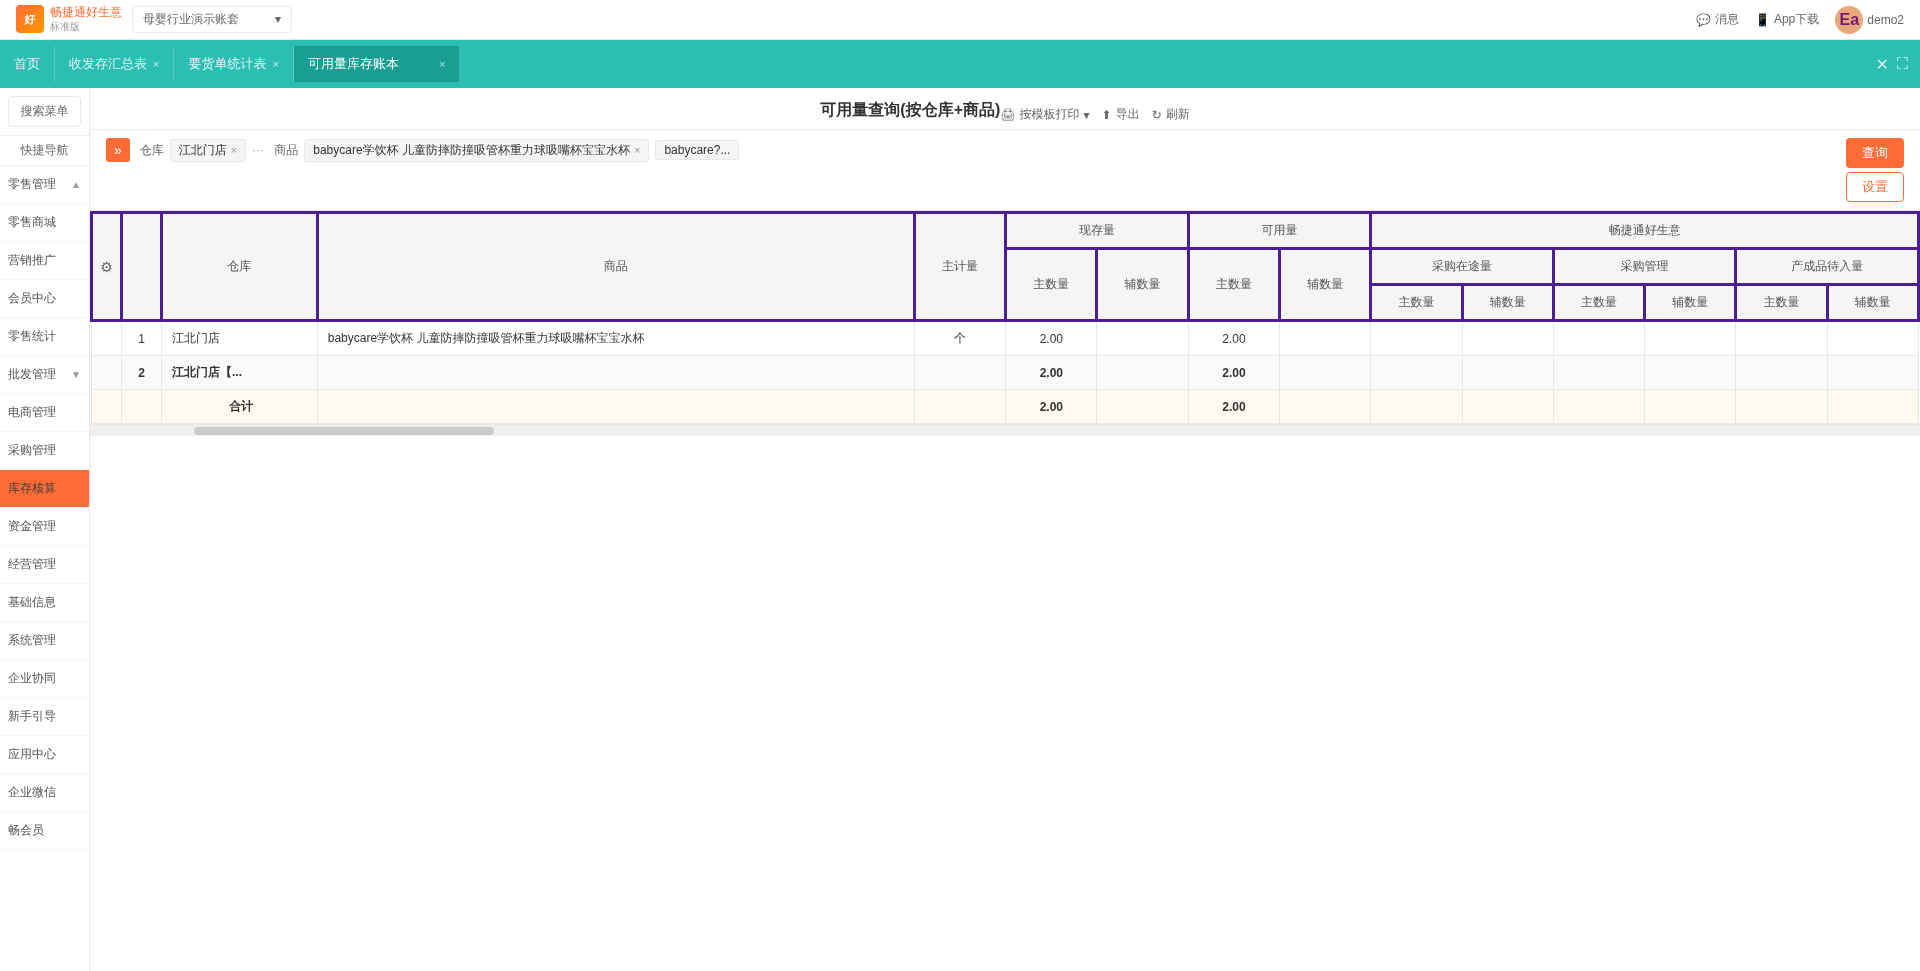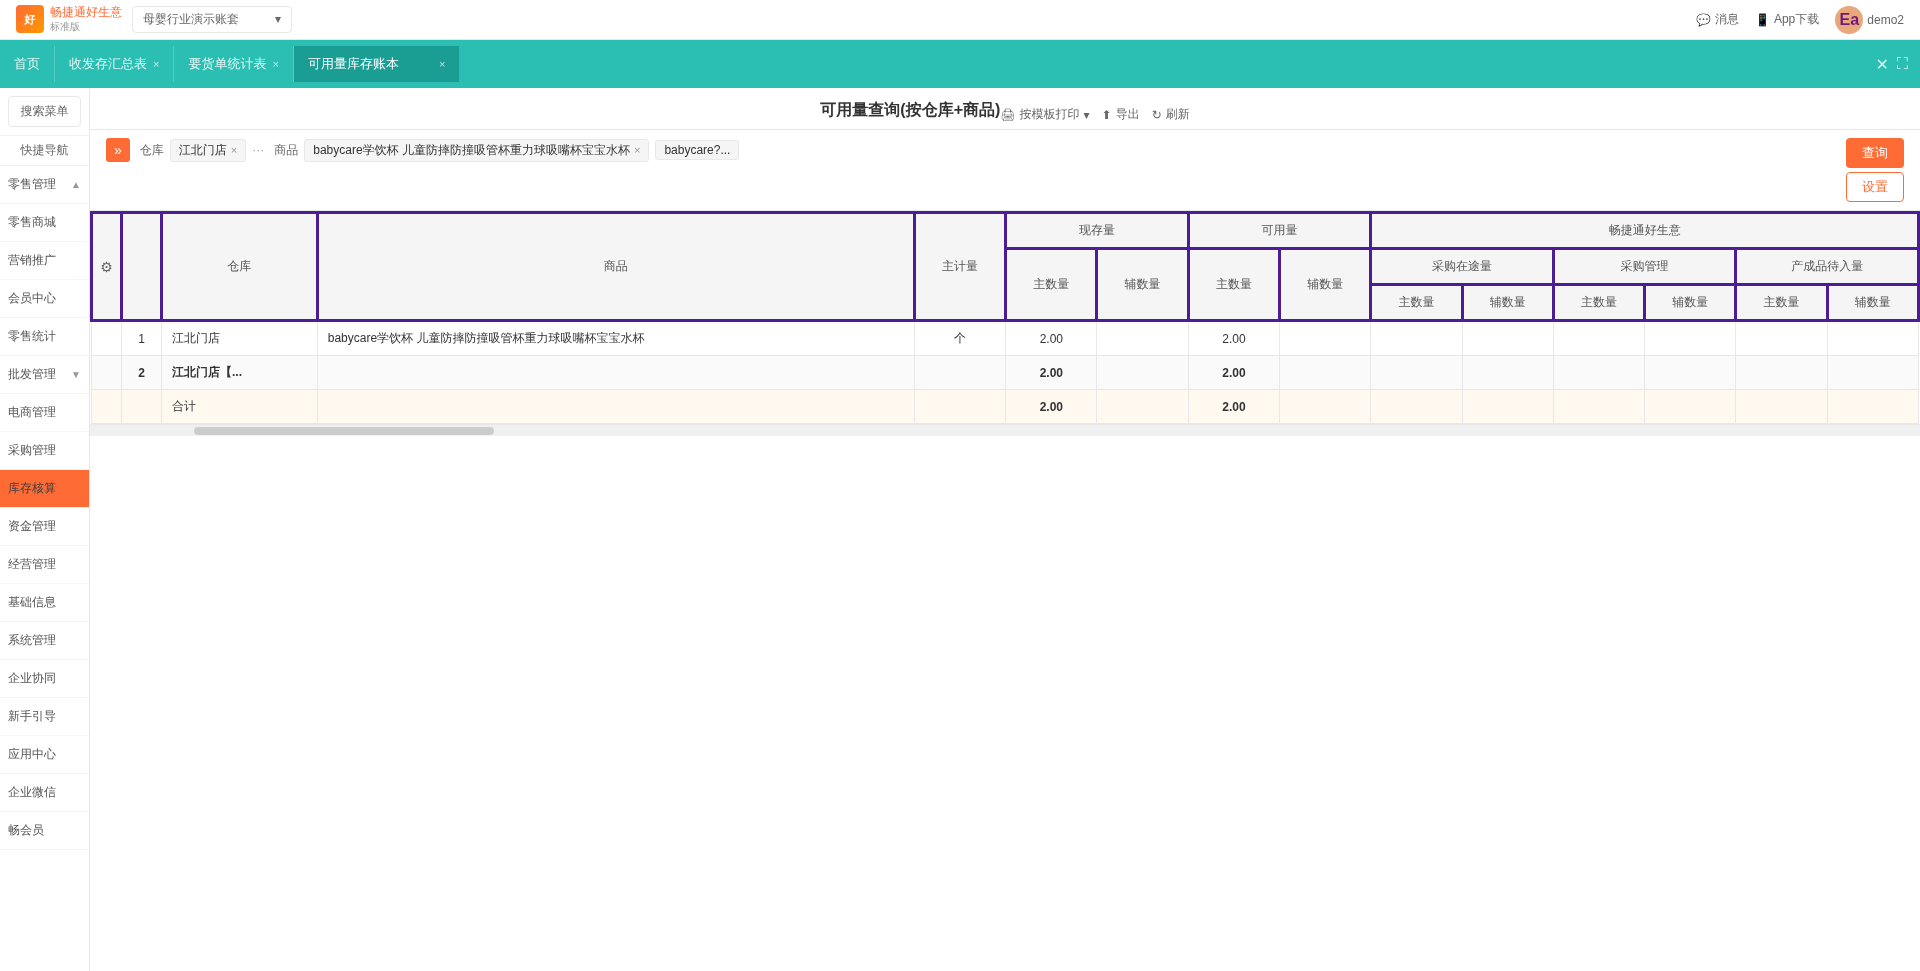--- a/index.html
+++ b/index.html
@@ -410,21 +410,21 @@
             <td></td>
             <td></td>
             <td></td>
             <td></td>
           </tr>
         </tbody>
         <tfoot>
           <tr class="total-row">
             <td></td>
             <td></td>
-            <td style="text-align:left;padding-left:10px;font-weight:normal;">合计</td>
+            <td style="text-align:center;padding-left:10px;font-weight:bold;">合计</td>
             <td></td>
             <td></td>
             <td style="font-weight:bold;">2.00</td>
             <td></td>
             <td style="font-weight:bold;">2.00</td>
             <td></td>
             <td></td>
             <td></td>
             <td></td>
             <td></td>

